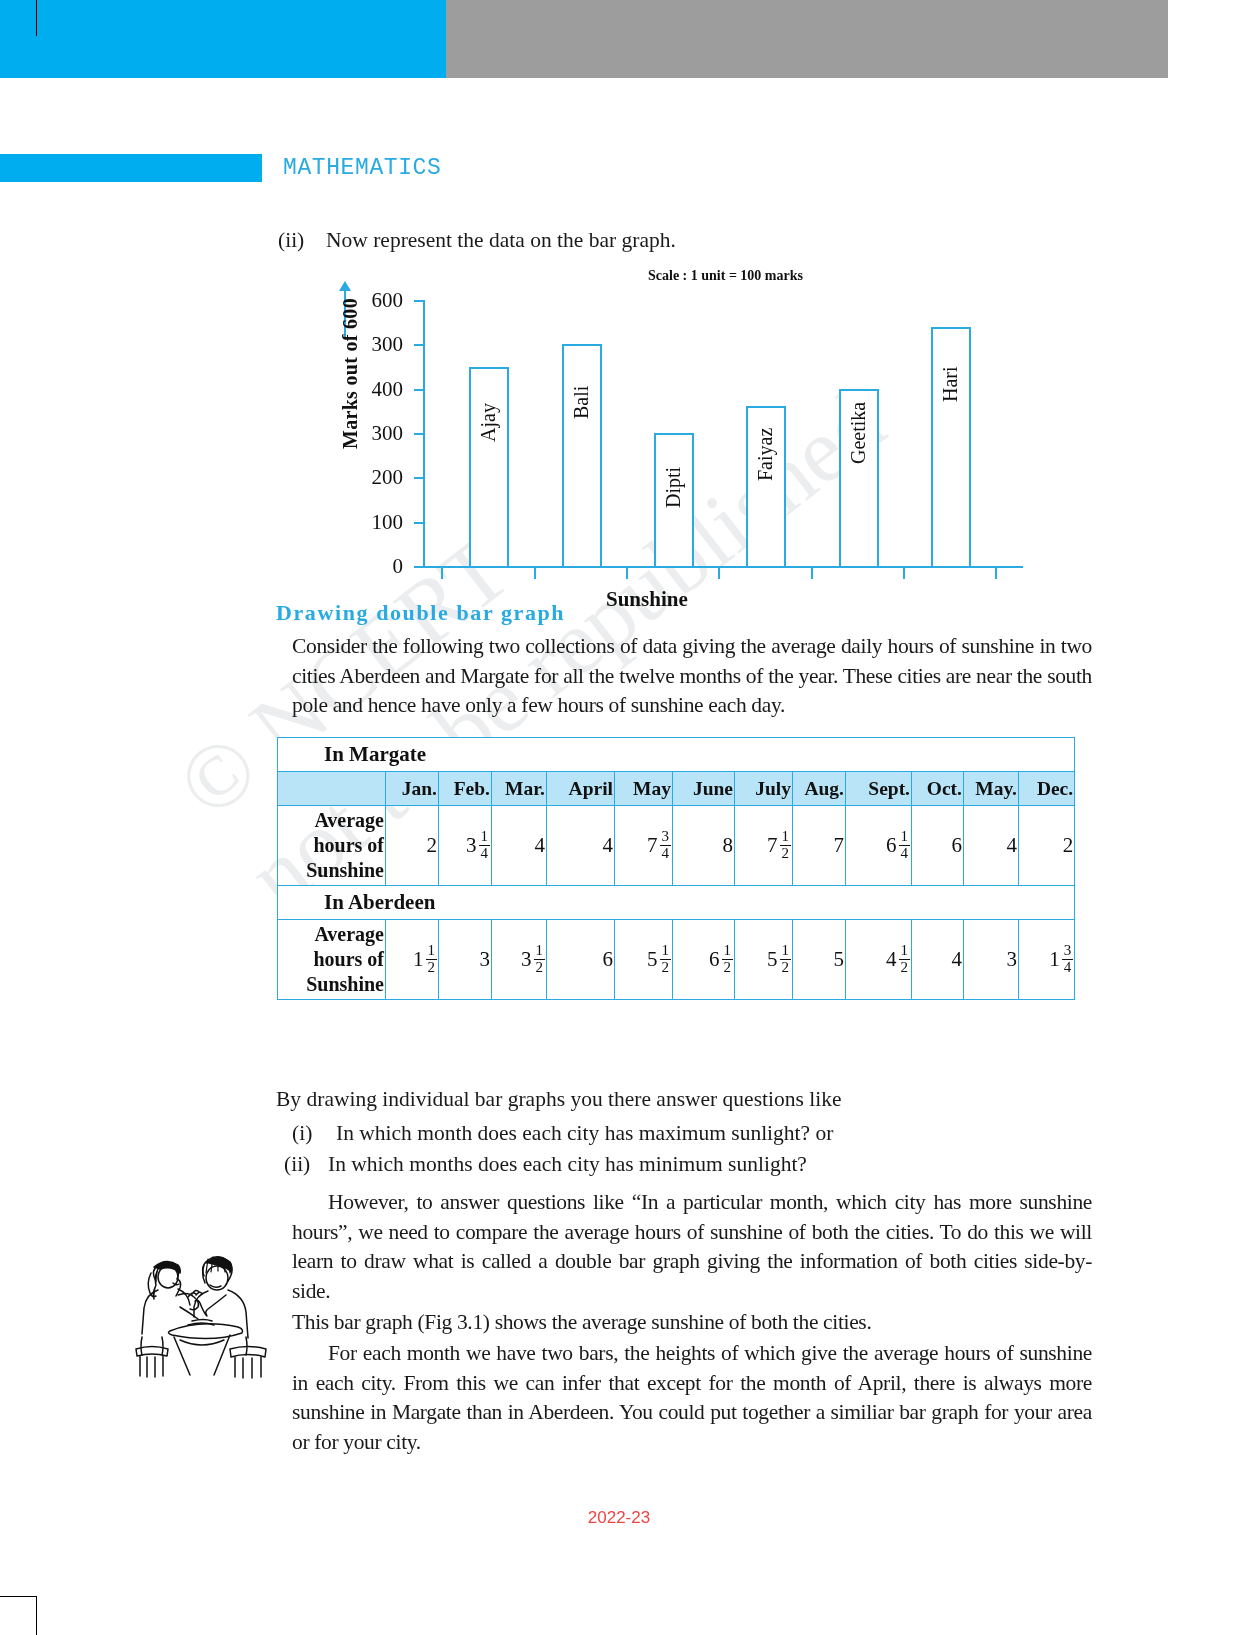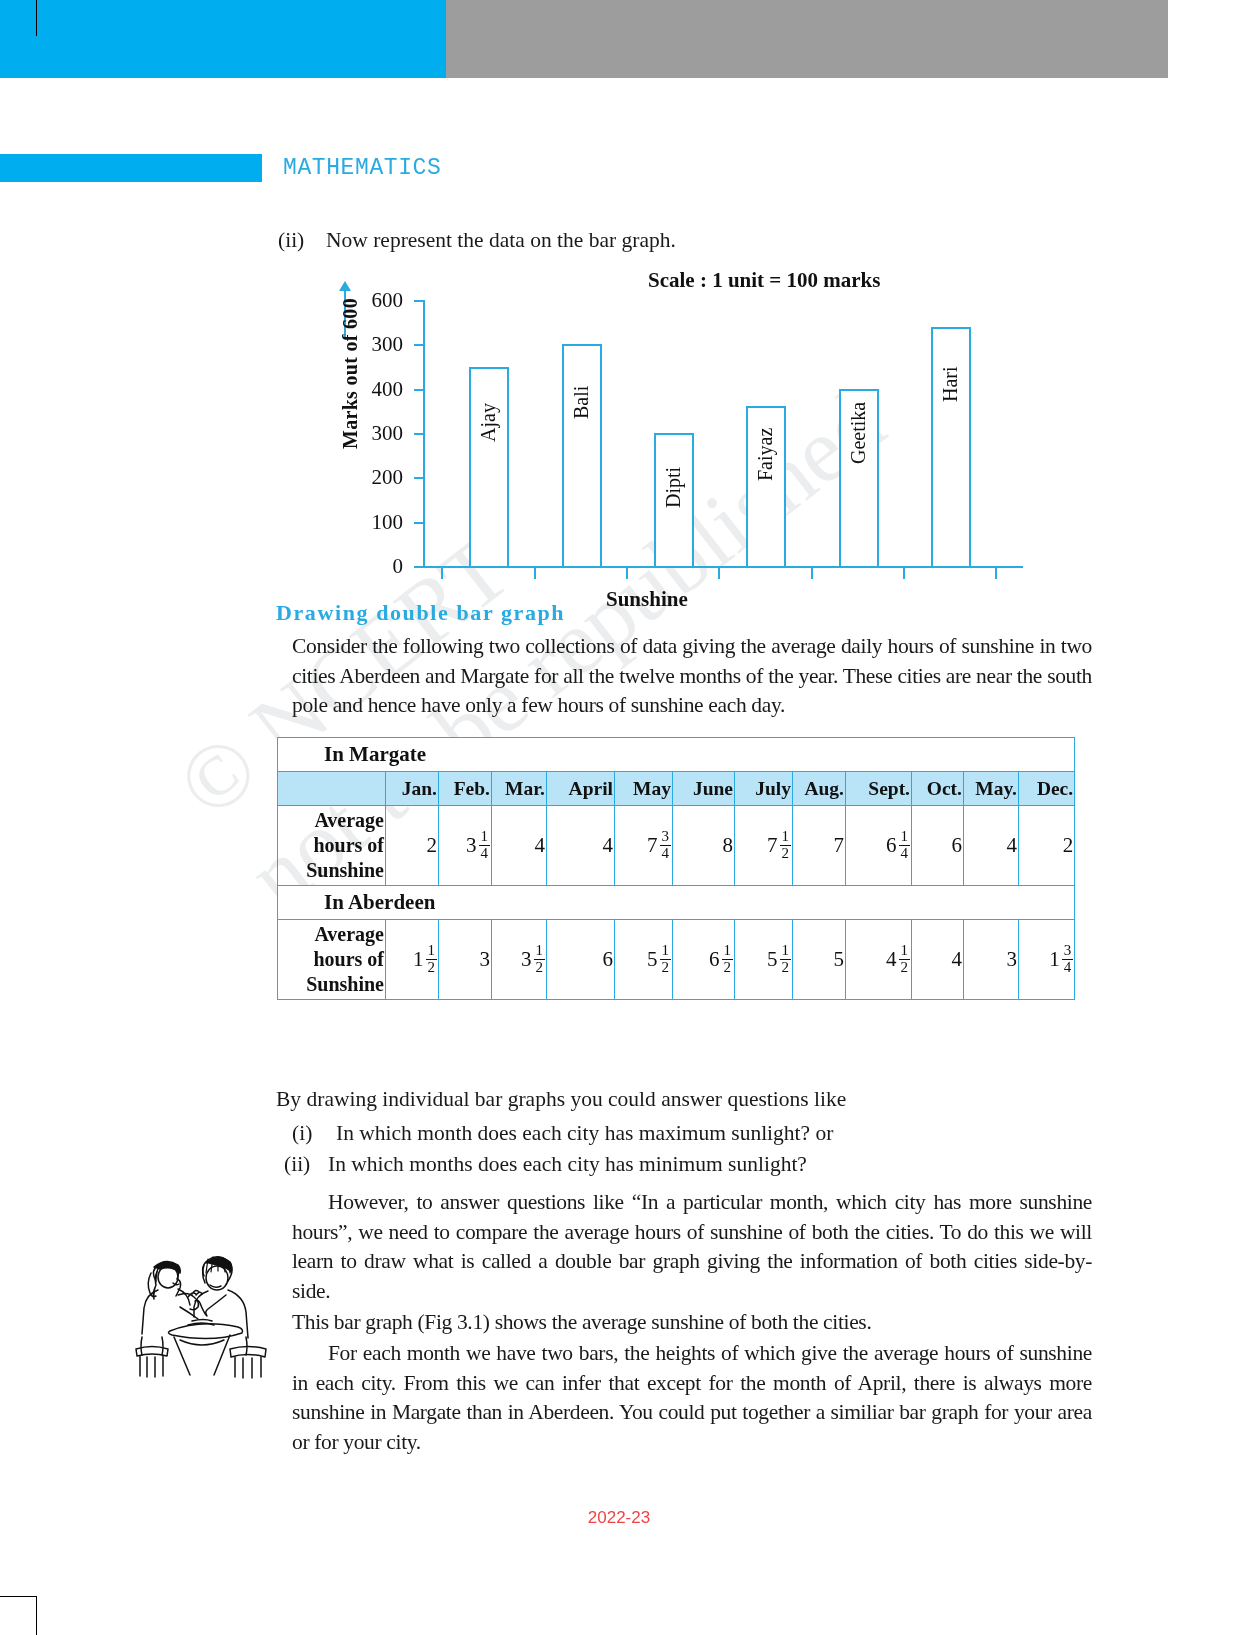--- a/index.html
+++ b/index.html
@@ -85,21 +85,21 @@
   }
   .item-ii .marker { display: inline-block; width: 48px; }
 
   
   .chart-wrap {
     position: absolute; left: 276px; top: 262px;
     width: 800px; height: 350px;
   }
   .scale-note {
     position: absolute; left: 372px; top: 6px;
-    font-size: 21px; font-weight: bold; color: #111;
+    font-size: 14px; font-weight: bold; color: #111;
   }
   .axis-arrow {
     position: absolute; left: 68px; top: 28px;
     width: 2px; height: 48px;
     background: #29abe2;
   }
   .axis-arrow::before {
     content: ""; position: absolute; left: -5px; top: -9px;
     border-left: 6px solid transparent;
     border-right: 6px solid transparent;
@@ -456,21 +456,21 @@
             <span class="whole">1</span>
             <span class="frac">
               <span class="num">3</span>
               <span class="den">4</span>
             </span>
           </span></td>
       </tr>
   </tbody>
 </table>
 
-<div class="body-text" style="left:276px; top:1085px; width:800px;">By drawing individual bar graphs you could answer questions like</div>
+<div class="body-text" style="left:276px; top:1085px; width:800px;">By drawing individual bar graphs you there answer questions like</div>
 <div class="q-item" style="top:1121px;">
   <span class="qm">(i)</span><span>In which month does each city has maximum sunlight?   or</span>
 </div>
 <div class="q-item" style="top:1152px; left:284px;">
   <span class="qm">(ii)</span><span>In which months does each city has minimum sunlight?</span>
 </div>
 
 <div class="body-text para tight" style="top:1188px; text-indent:36px;">However, to answer questions like “In a particular month, which city has more sunshine hours”, we need to compare the average hours of sunshine of both the cities. To do this we will learn to draw what is called a double bar graph giving the information of both cities side-by-side.</div>
 <div class="body-text para tight" style="top:1308px;">This bar graph (Fig 3.1) shows the average sunshine of both the cities.</div>
 <div class="body-text para tight" style="top:1339px; text-indent:36px;">For each month we have two bars, the heights of which give the average hours of sunshine in each city. From this we can infer that except for the month of April, there is always more sunshine in Margate than in Aberdeen. You could put together a similiar bar graph for your area or for your city.</div>

